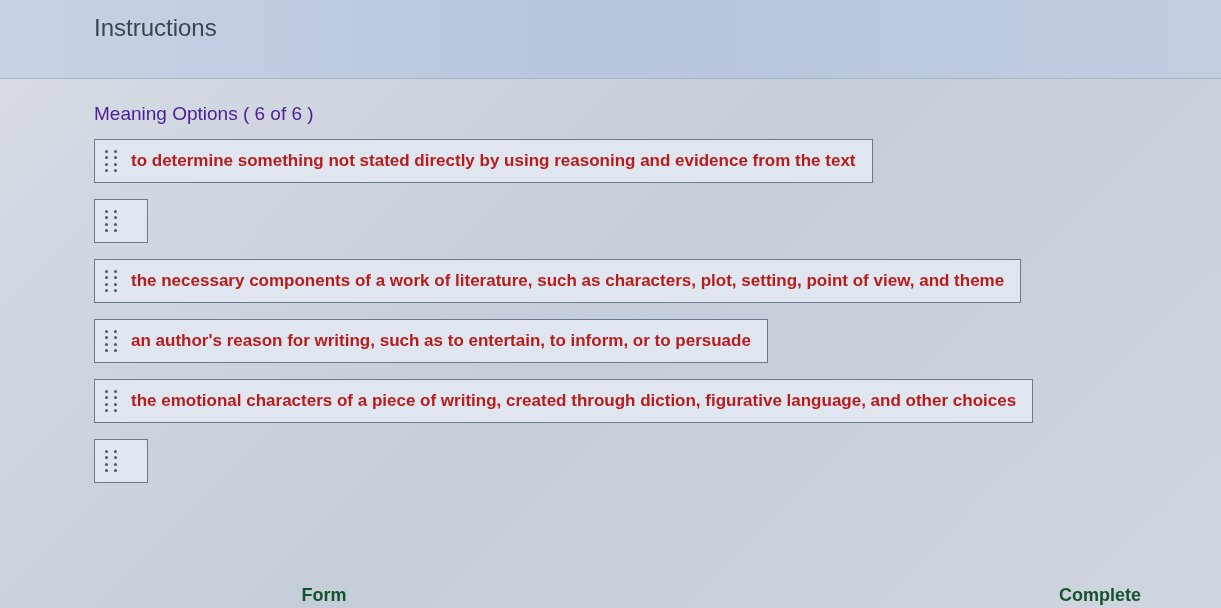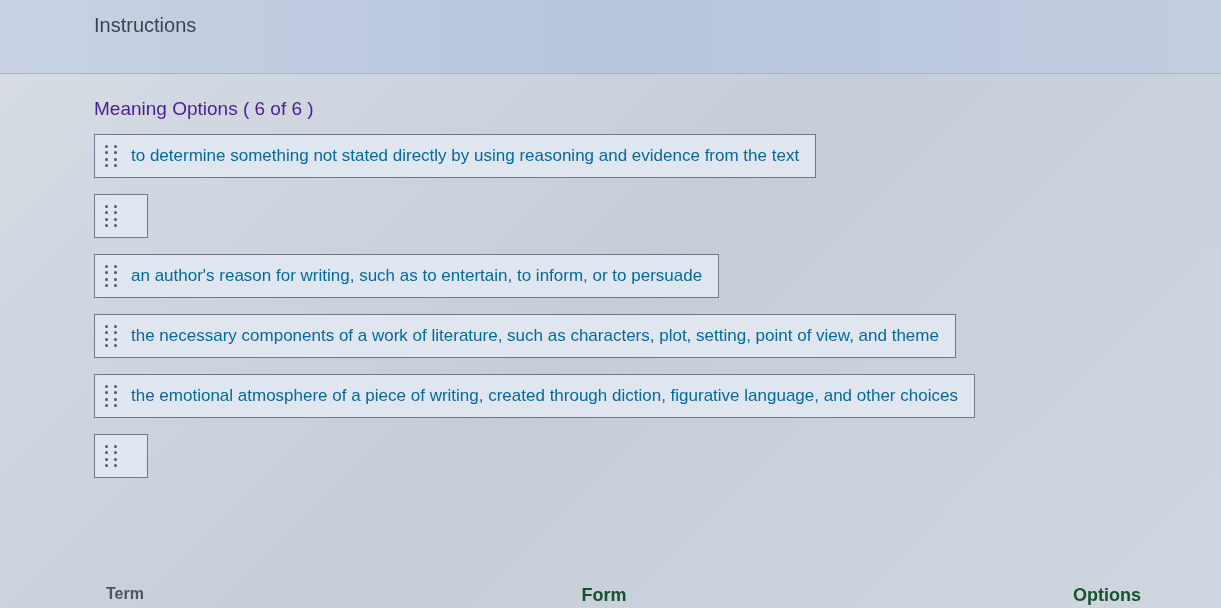--- a/index.html
+++ b/index.html
@@ -14,21 +14,21 @@
       height: 608px;
       overflow: hidden;
       color: #2a3540;
     }
     .instructions-box {
       background: linear-gradient(90deg, #c8d2e4 0%, #b8c5dd 50%, #c2cde0 100%);
       padding: 14px 30px 24px 94px;
       border-bottom: 1px solid #a8b5c8;
     }
     .instructions-title {
-      font-size: 20px;
+      font-size: 24px;
       font-weight: 400;
       color: #3a4550;
       margin-bottom: 12px;
     }
     .instructions-text {
       font-size: 18px;
       font-weight: 600;
       color: #2a3540;
       line-height: 1.4;
     }
@@ -64,22 +64,22 @@
       justify-content: space-between;
     }
     .drag-dot {
       width: 3px;
       height: 3px;
       background: #4a5a6f;
       border-radius: 50%;
     }
     .option-text {
       font-size: 17px;
-      font-weight: 400;
-      color: #0369a1;
+      font-weight: 700;
+      color: #b91c1c;
       white-space: nowrap;
     }
     .options-list {
       display: flex;
       flex-direction: column;
       align-items: flex-start;
     }
     .table-header-row {
       position: absolute;
       bottom: 0;
@@ -176,20 +176,42 @@
           </div>
         <div class="drag-handle-row">
             <div class="drag-dot"></div>
             <div class="drag-dot"></div>
           </div>
         <div class="drag-handle-row">
             <div class="drag-dot"></div>
             <div class="drag-dot"></div>
           </div>
       </div>
+      <span class="option-text">the necessary components of a work of literature, such as characters, plot, setting, point of view, and theme</span>
+    </div>
+
+    <div class="option-item">
+      <div class="drag-handle">
+        <div class="drag-handle-row">
+            <div class="drag-dot"></div>
+            <div class="drag-dot"></div>
+          </div>
+        <div class="drag-handle-row">
+            <div class="drag-dot"></div>
+            <div class="drag-dot"></div>
+          </div>
+        <div class="drag-handle-row">
+            <div class="drag-dot"></div>
+            <div class="drag-dot"></div>
+          </div>
+        <div class="drag-handle-row">
+            <div class="drag-dot"></div>
+            <div class="drag-dot"></div>
+          </div>
+      </div>
       <span class="option-text">an author's reason for writing, such as to entertain, to inform, or to persuade</span>
     </div>
 
     <div class="option-item">
       <div class="drag-handle">
         <div class="drag-handle-row">
             <div class="drag-dot"></div>
             <div class="drag-dot"></div>
           </div>
         <div class="drag-handle-row">
@@ -198,43 +220,21 @@
           </div>
         <div class="drag-handle-row">
             <div class="drag-dot"></div>
             <div class="drag-dot"></div>
           </div>
         <div class="drag-handle-row">
             <div class="drag-dot"></div>
             <div class="drag-dot"></div>
           </div>
       </div>
-      <span class="option-text">the necessary components of a work of literature, such as characters, plot, setting, point of view, and theme</span>
-    </div>
-
-    <div class="option-item">
-      <div class="drag-handle">
-        <div class="drag-handle-row">
-            <div class="drag-dot"></div>
-            <div class="drag-dot"></div>
-          </div>
-        <div class="drag-handle-row">
-            <div class="drag-dot"></div>
-            <div class="drag-dot"></div>
-          </div>
-        <div class="drag-handle-row">
-            <div class="drag-dot"></div>
-            <div class="drag-dot"></div>
-          </div>
-        <div class="drag-handle-row">
-            <div class="drag-dot"></div>
-            <div class="drag-dot"></div>
-          </div>
-      </div>
-      <span class="option-text">the emotional atmosphere of a piece of writing, created through diction, figurative language, and other choices</span>
+      <span class="option-text">the emotional characters of a piece of writing, created through diction, figurative language, and other choices</span>
     </div>
 
     <div class="option-item">
       <div class="drag-handle">
         <div class="drag-handle-row">
             <div class="drag-dot"></div>
             <div class="drag-dot"></div>
           </div>
         <div class="drag-handle-row">
             <div class="drag-dot"></div>
@@ -248,16 +248,15 @@
             <div class="drag-dot"></div>
             <div class="drag-dot"></div>
           </div>
       </div>
     </div>
 
   </div>
 </div>
 
 <div class="table-header-row">
-  <div class="table-header-cell col-term">Term</div>
   <div class="table-header-cell col-form">Form</div>
-  <div class="table-header-cell col-meaning">Options</div>
+  <div class="table-header-cell col-meaning">Complete</div>
 </div>
 
 </body></html>

